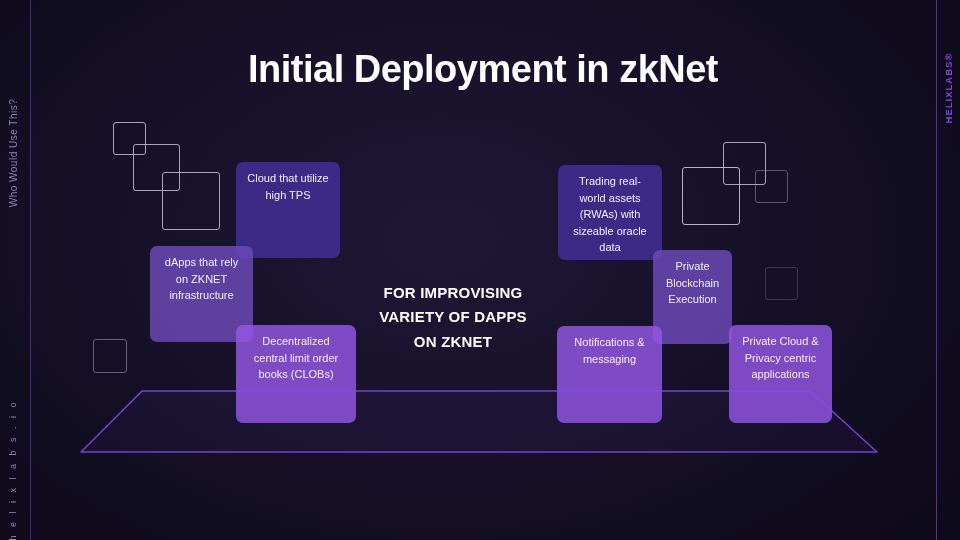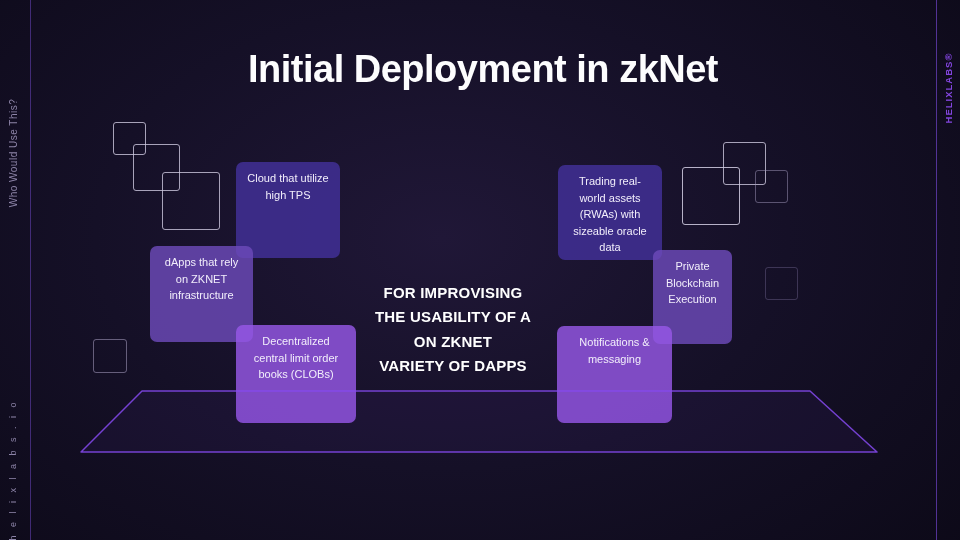--- a/index.html
+++ b/index.html
@@ -63,21 +63,21 @@
   }
   .box-dark   { background: rgba(62, 46, 142, 0.92); }
   .box-medium { background: rgba(108, 74, 186, 0.82); }
   .box-bright { background: rgba(150, 88, 230, 0.82); }
 
   .box-games         { left: 236px; top: 162px; width: 104px; height: 96px; }
   .box-dapps         { left: 150px; top: 246px; width: 103px; height: 96px; }
   .box-clobs         { left: 236px; top: 325px; width: 120px; height: 98px; }
   .box-trading       { left: 558px; top: 165px; width: 104px; height: 95px; }
   .box-pblockchain   { left: 653px; top: 250px; width: 79px;  height: 94px; }
-  .box-notifications { left: 557px; top: 326px; width: 115px; height: 97px; }
+  .box-notifications { left: 557px; top: 326px; width: 105px; height: 97px; }
   .box-pcloud        { left: 729px; top: 325px; width: 103px; height: 98px; }
 
   
   .platform { position: absolute; left: 0; top: 0; pointer-events: none; }
 
   
   .statement {
     position: absolute;
     left: 358px; top: 249px; width: 190px;
     text-align: center;
@@ -123,25 +123,27 @@
   </div>
   <div class="box box-dark box-trading">
     <span>Trading real-world assets (RWAs) with sizeable oracle data</span>
   </div>
   <div class="box box-medium box-pblockchain">
     <span>Private Blockchain Execution</span>
   </div>
   <div class="box box-bright box-notifications">
     <span>Notifications &amp; messaging</span>
   </div>
+  <div class="box box-bright box-pcloud">
+    <span>Private Cloud &amp; Privacy centric applications</span>
+  </div>
 
   <svg class="platform" width="960" height="540" viewBox="0 0 960 540">
     <polygon points="142,391 810,391 877,452 81,452" fill="rgba(130,72,230,0.06)" stroke="rgba(134,74,240,0.85)" stroke-width="1.5" stroke-linejoin="round"></polygon>
   </svg>
 
   <div class="statement">
     <div>FOR IMPROVISING</div>
-    <div>THE USABILITY OF A</div>
+    <div>VARIETY OF DAPPS</div>
     <div>ON ZKNET</div>
-    <div>VARIETY OF DAPPS</div>
   </div>
 
 </div>
 
 </body></html>

